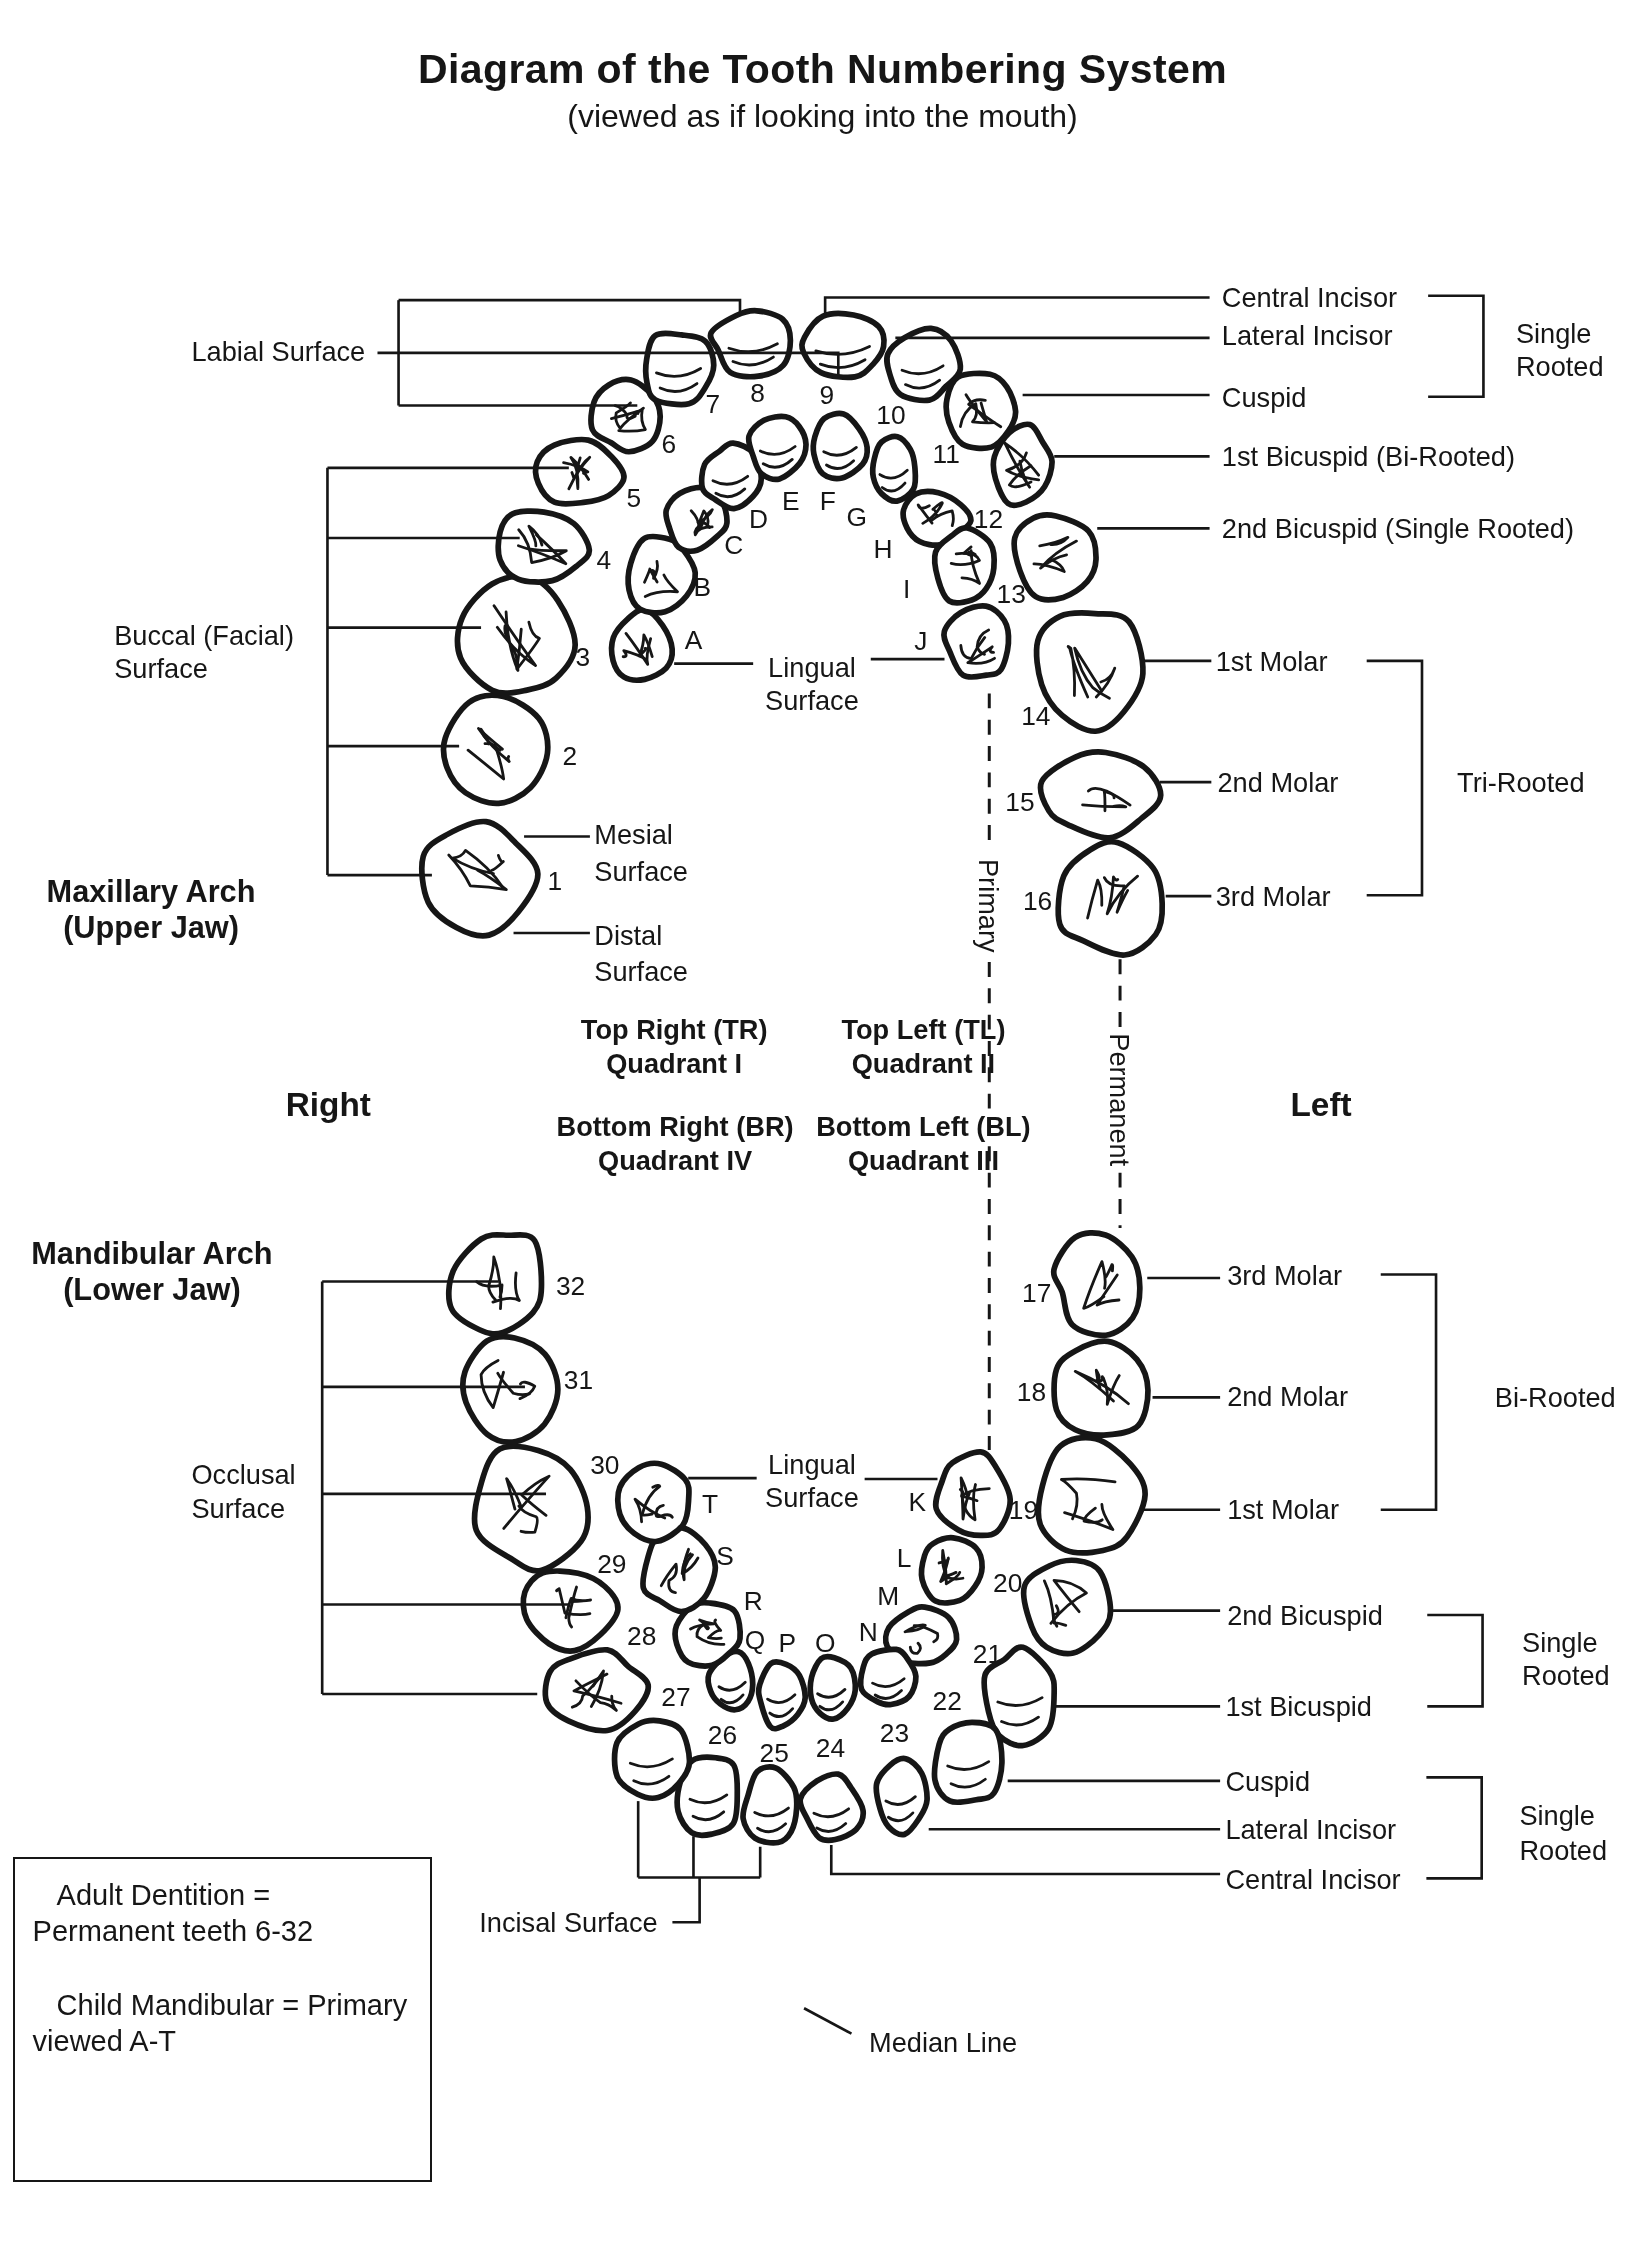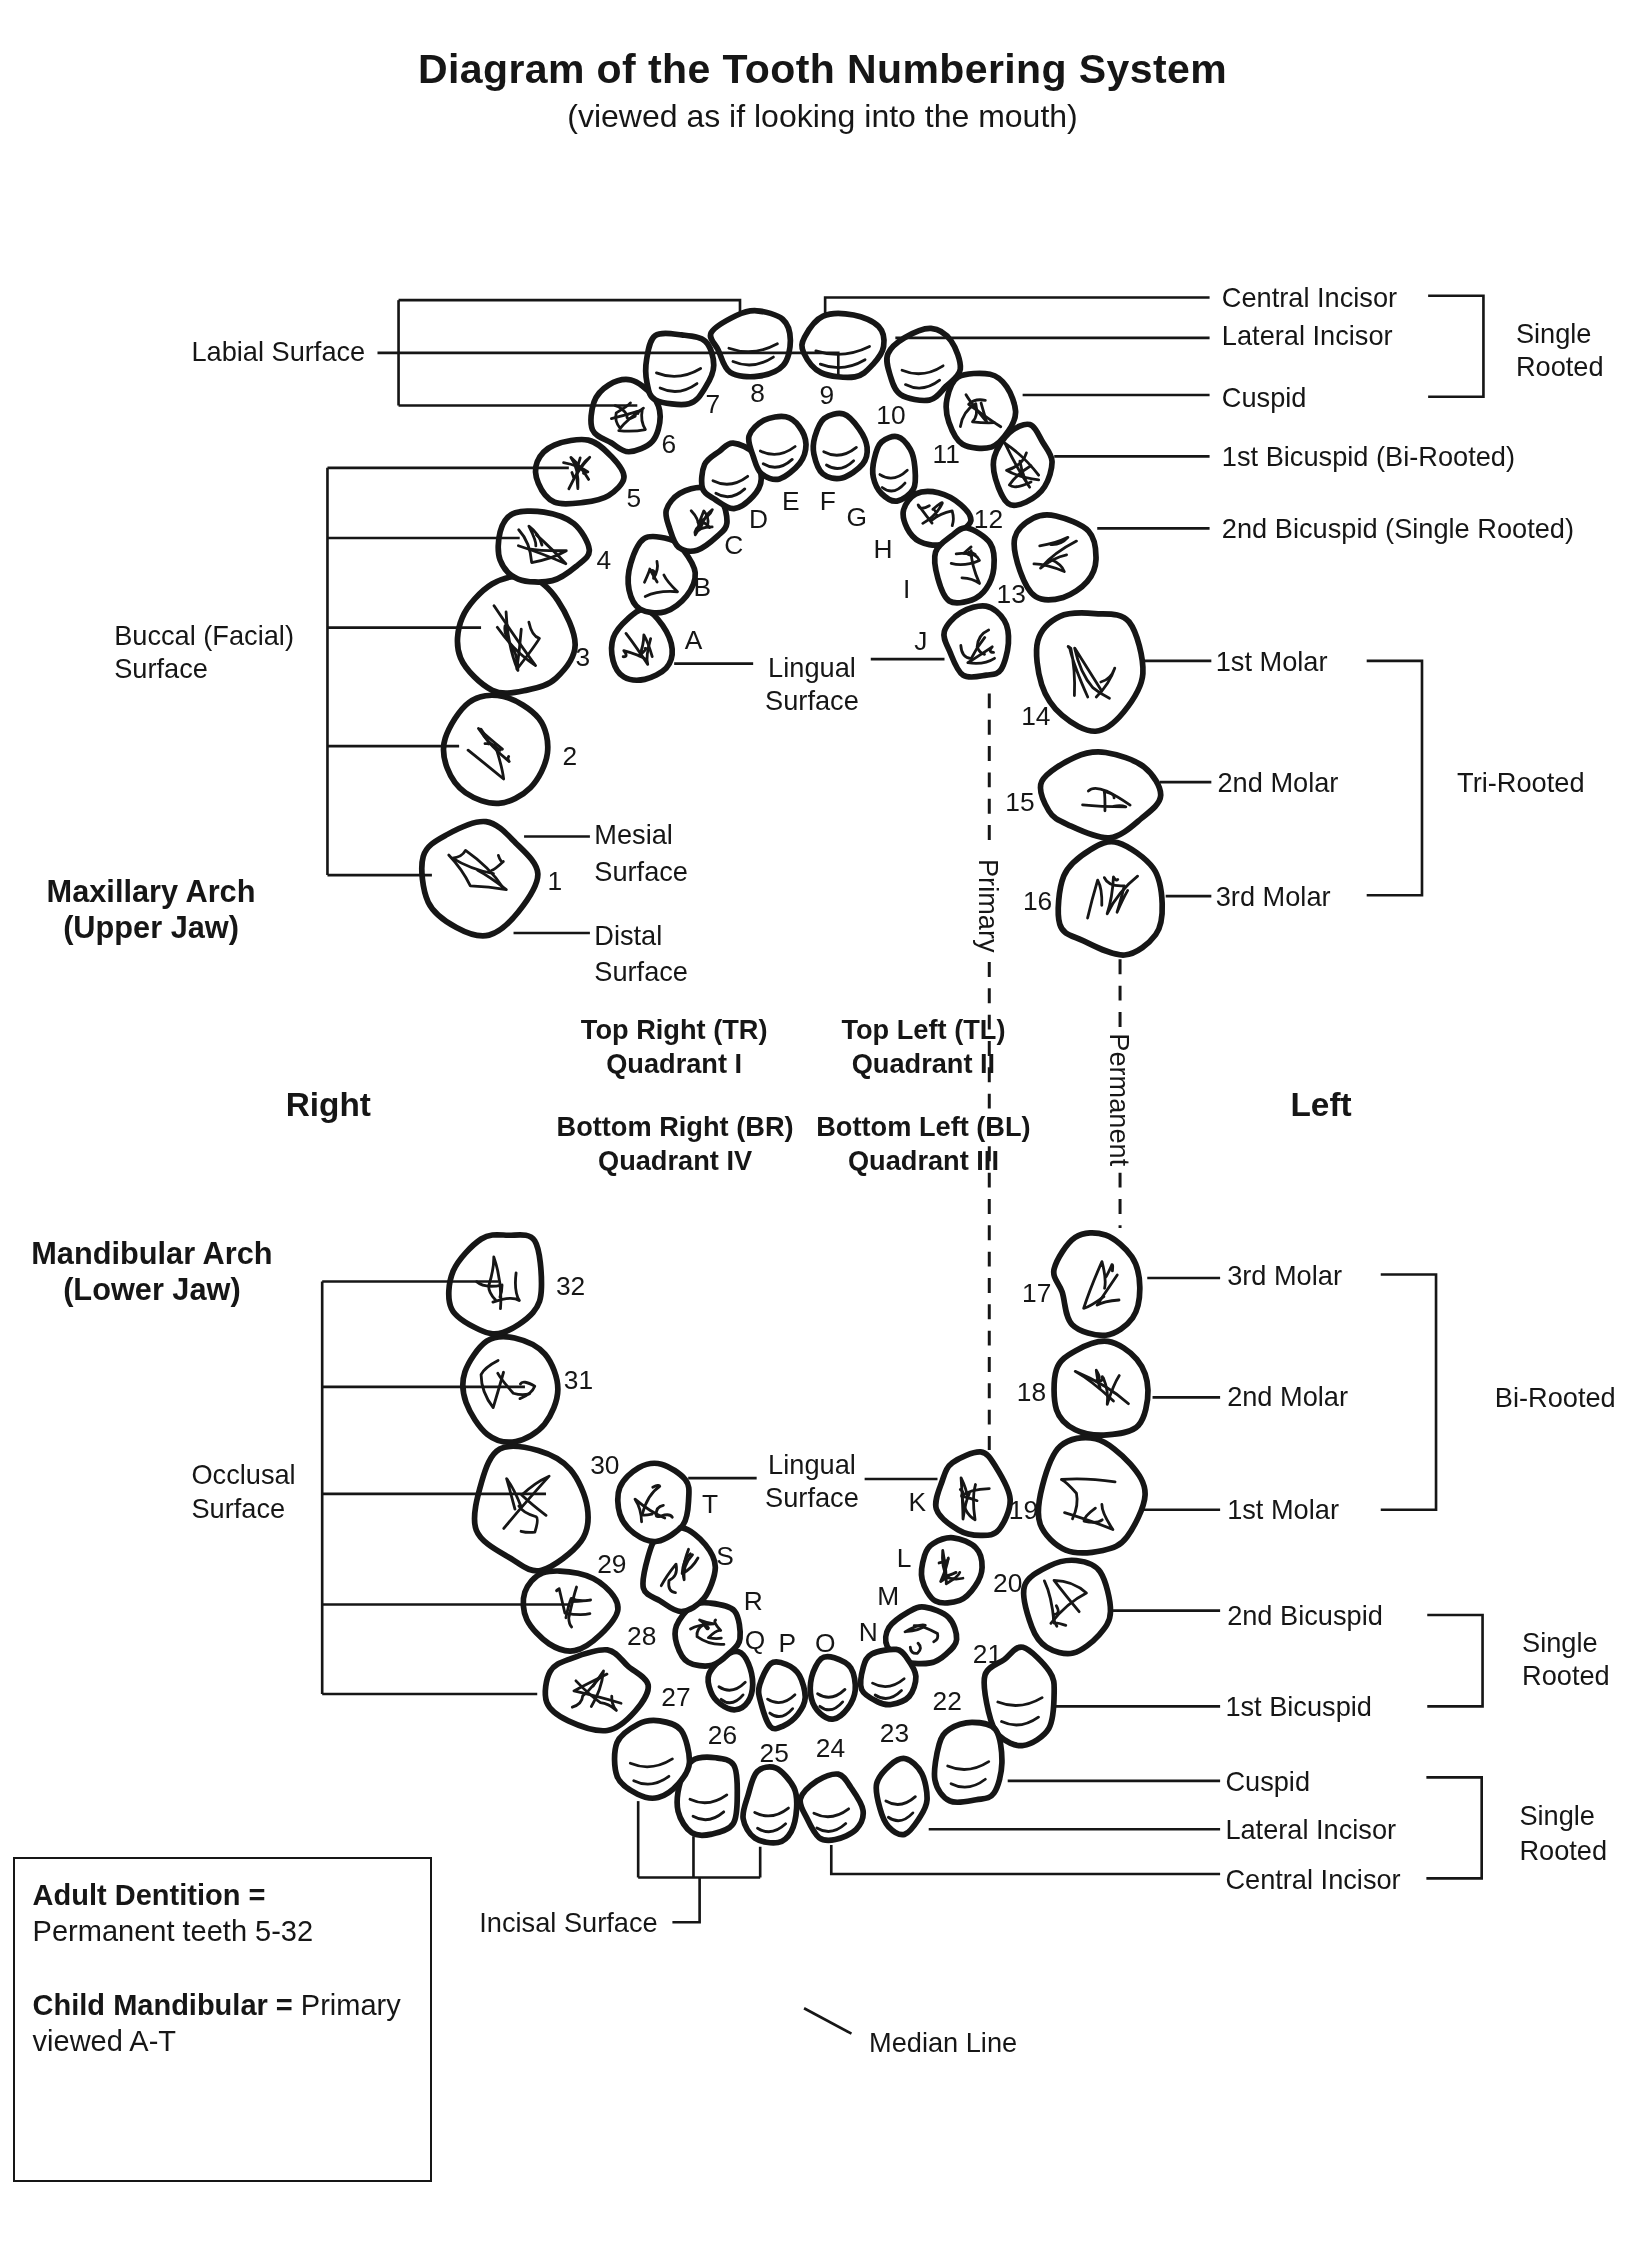--- a/index.html
+++ b/index.html
@@ -16,21 +16,21 @@
   .groove{fill:none;stroke:var(--ink);stroke-width:3.2;stroke-linecap:round;stroke-linejoin:round;}
   .lline{fill:none;stroke:var(--ink);stroke-width:3;}
   .dashline{fill:none;stroke:var(--ink);stroke-width:3.4;stroke-dasharray:17 13;}
   .tnum{font-family:"Liberation Sans",sans-serif;font-size:30px;fill:var(--ink);}
   .dlabel{font-family:"Liberation Sans",sans-serif;fill:var(--ink);}
   .legend{
     position:absolute;left:13px;top:1857px;width:415px;height:321px;
     border:2.6px solid var(--ink);background:var(--paper);font-size:29px;line-height:36px;
   }
   .lg-row{position:absolute;left:17.6px;right:7px;}
-  .lg-b{font-weight:bold;}
+  .lg-b{font-weight:normal;margin-left:24px;}
 </style>
 </head>
 <body>
 
 <div class="page">
 
   <div class="hdr title">Diagram of the Tooth Numbering System</div>
   <div class="hdr subtitle">(viewed as if looking into the mouth)</div>
 
   <svg class="diagram" width="1645" height="2247" viewBox="0 0 1874 2560" xmlns="http://www.w3.org/2000/svg">
@@ -484,21 +484,21 @@
         <text x="1396" y="2152.16" class="dlabel" text-anchor="start" font-size="31"><tspan x="1396" dy="0">Central Incisor</tspan></text>
         <text x="1731" y="2079.16" class="dlabel" text-anchor="start" font-size="31"><tspan x="1731" dy="0">Single</tspan><tspan x="1731" dy="40">Rooted</tspan></text>
         <text x="546" y="2201.16" class="dlabel" text-anchor="start" font-size="31"><tspan x="546" dy="0">Incisal Surface</tspan></text>
         <text x="990" y="2338.16" class="dlabel" text-anchor="start" font-size="31"><tspan x="990" dy="0">Median Line</tspan></text>
       </g>
     </svg>
 
   <div class="legend">
     <div class="lg-row" style="top:17.6px">
       <span class="lg-b">Adult Dentition =</span><span></span><br>
-      <span>Permanent teeth 5-32</span>
+      <span>Permanent teeth 6-32</span>
     </div>
     <div class="lg-row" style="top:128px">
       <span class="lg-b">Child Mandibular =</span><span> Primary</span><br>
       <span>viewed A-T</span>
     </div>
   </div>
 
 </div>
 
 

